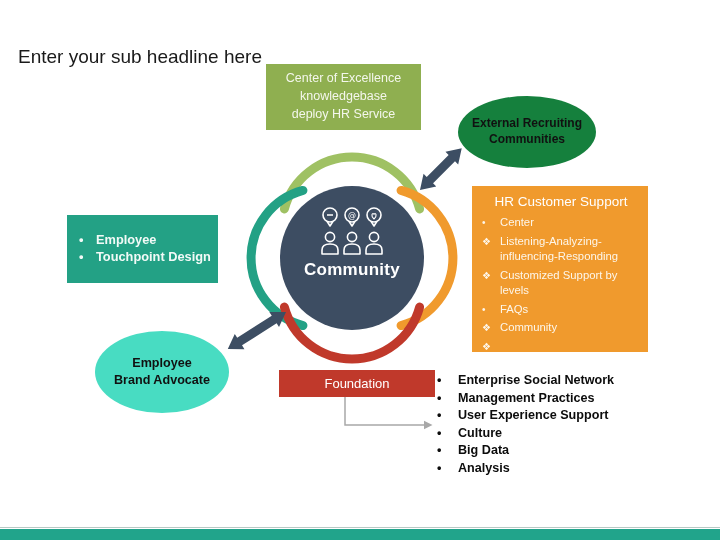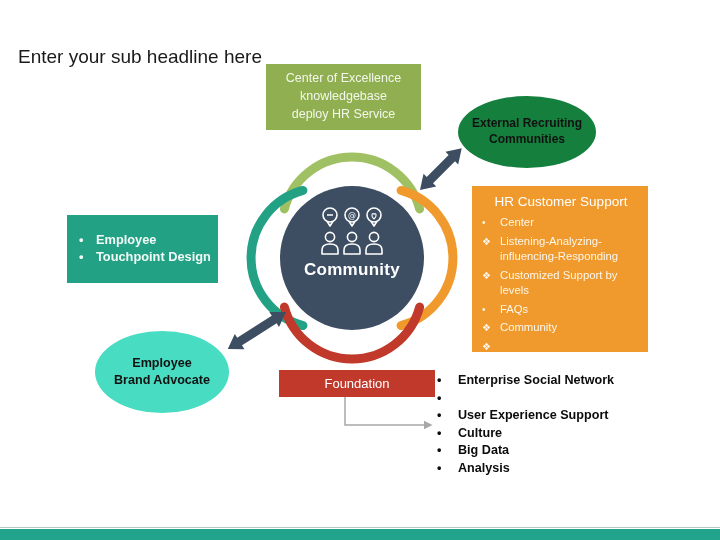--- a/index.html
+++ b/index.html
@@ -175,20 +175,21 @@
 
   <div class="bottom-list blist">
 
       <div class="brow">
         <span class="bullet">•</span>
         <span class="blabel">Enterprise Social Network</span>
       </div>
 
       <div class="brow">
         <span class="bullet">•</span>
+        <span class="blabel">Management Practices</span>
       </div>
 
       <div class="brow">
         <span class="bullet">•</span>
         <span class="blabel">User Experience Support</span>
       </div>
 
       <div class="brow">
         <span class="bullet">•</span>
         <span class="blabel">Culture</span>

